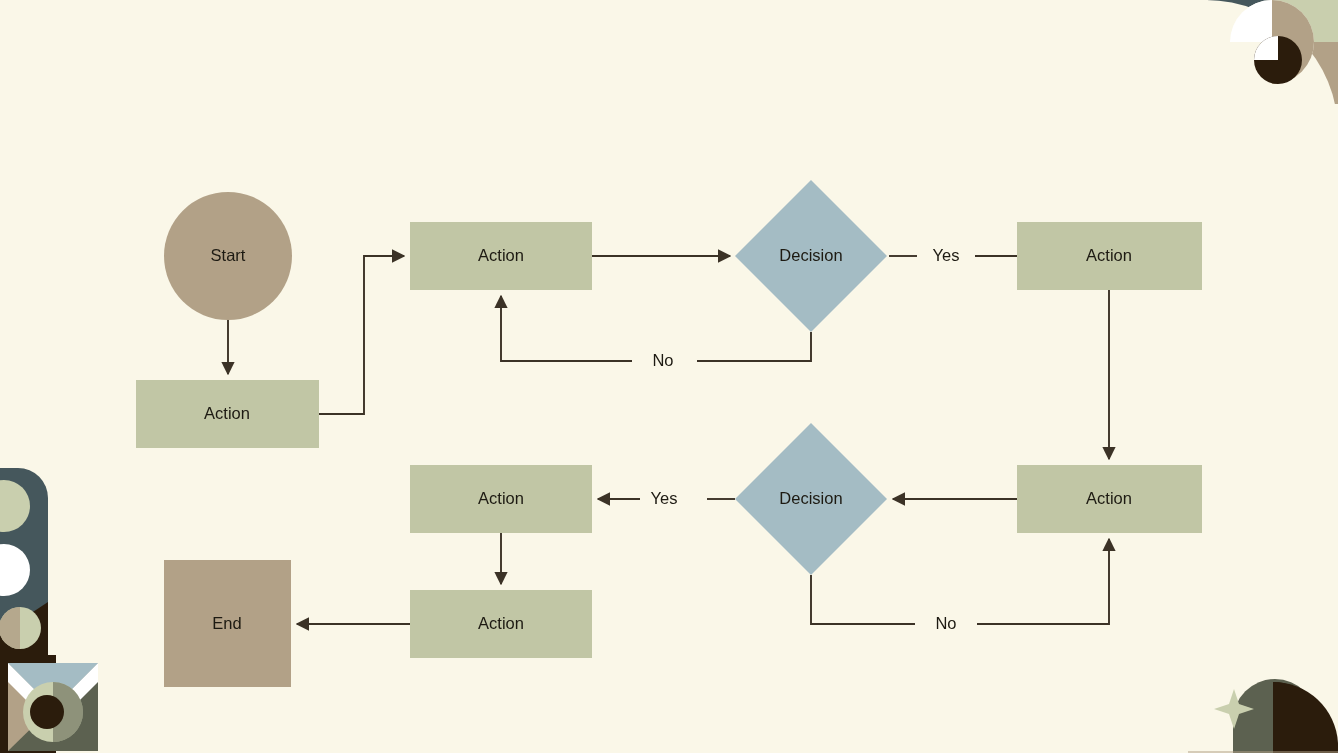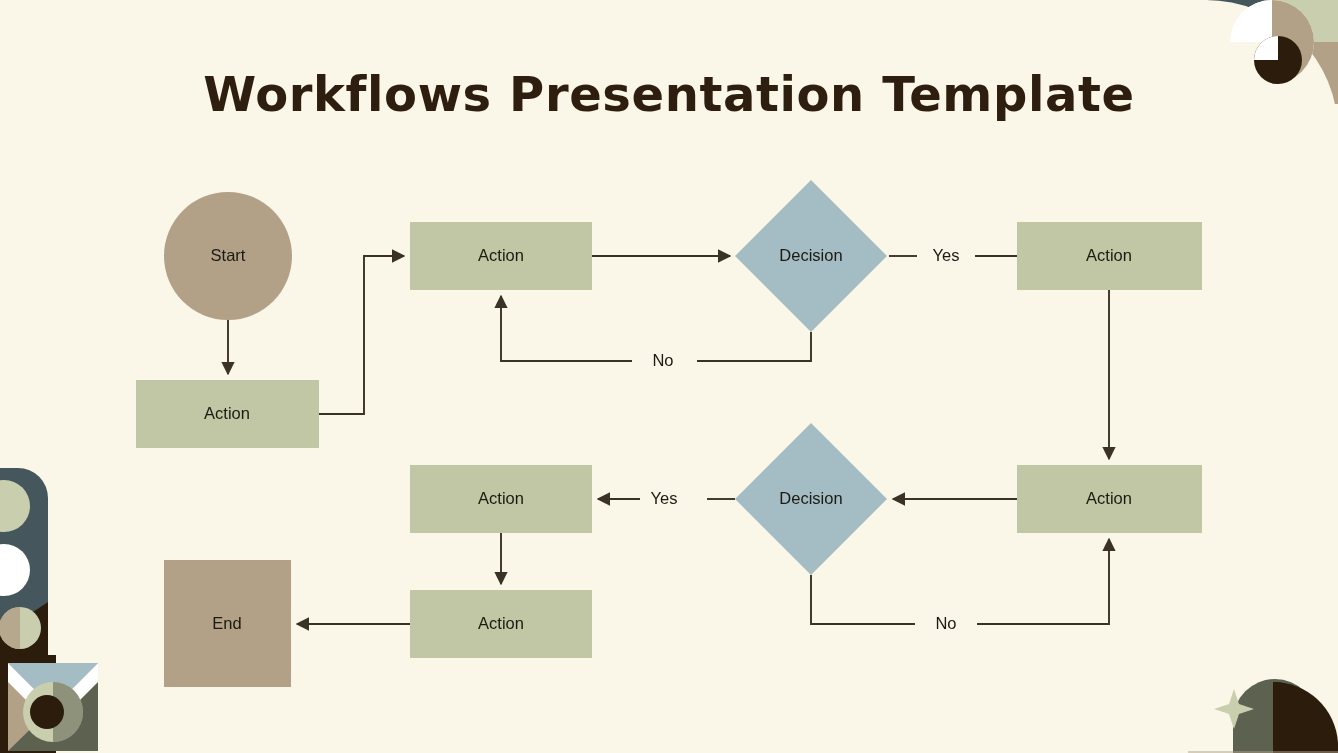--- a/index.html
+++ b/index.html
@@ -46,21 +46,20 @@
   .deco{position:absolute;}
   #deco-tr{right:0;top:0;width:148px;height:132px;}
   #deco-bl{left:0;bottom:0;width:106px;height:303px;}
   #deco-br{right:0;bottom:0;width:150px;height:105px;}
 </style>
 </head>
 <body>
 
 <div id="slide">
 
-  <div id="title">Workflows Presentation Template</div>
 
   <svg class="deco" id="deco-tr" viewBox="0 0 148 132">
     <defs>
       <clipPath id="clip-tr">
           <rect x="0" y="0" width="148" height="132"></rect>
         </clipPath>
     </defs>
     <g clip-path="url(#clip-tr)">
       <rect x="18" y="-20" width="64" height="62" fill="#45575c"></rect>
       <rect x="82" y="-20" width="66" height="62" fill="#c9cfae"></rect>

